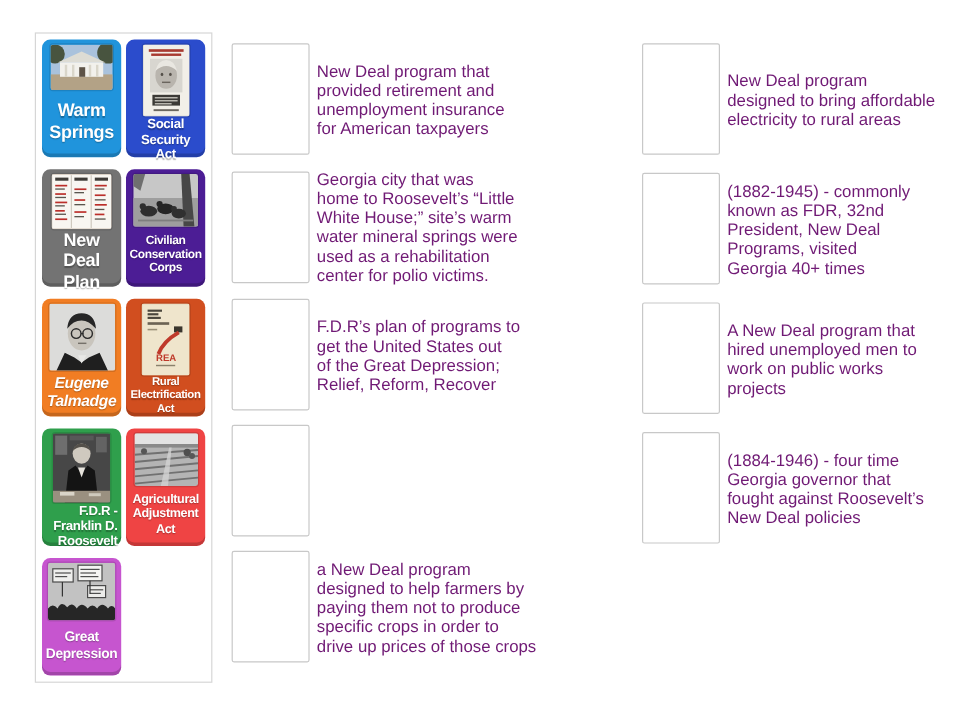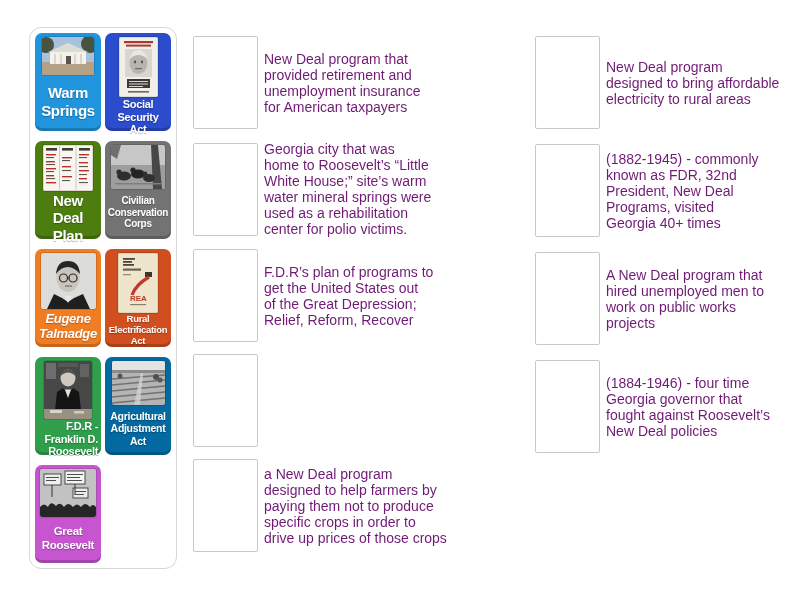--- a/index.html
+++ b/index.html
@@ -7,21 +7,21 @@
     width:800px; height:600px; position:relative; overflow:hidden;
     background:#ffffff;
     font-family:"Liberation Sans", sans-serif;
   }
 
   
   .keyword-panel {
     position:absolute; left:29px; top:27px;
     background:#ffffff;
     border:1px solid #d6d6d6;
-    border-radius:12px;
+    border-radius:0;
   }
   .keyword-grid {
     display:grid;
     grid-template-columns:66px 66px;
     gap:10px 4px;
     padding:5px;
   }
   .card {
     width:66px; height:98px;
     border-radius:7px;
@@ -108,21 +108,21 @@
             <ellipse cx="23" cy="25" rx="1.1" ry="1.4" fill="#55504a"></ellipse>
             <rect x="16" y="31" width="7" height="1.2" fill="#6a655e"></rect>
             <rect x="8" y="42" width="23" height="9" fill="#3c3a36"></rect>
             <rect x="10" y="44" width="19" height="1" fill="#d8d5cd"></rect>
             <rect x="10" y="46.5" width="19" height="1" fill="#d8d5cd"></rect>
             <rect x="10" y="49" width="14" height="1" fill="#d8d5cd"></rect>
             <rect x="9" y="54" width="21" height="1.6" fill="#6b675f"></rect>
           </svg></div>
         <div class="card-label" style="font-size: 11px;">Social Security Act</div>
       </div>
-      <div class="card" style="background: #4d7c0f;">
+      <div class="card" style="background: #737373;">
         <div class="card-photo" style="width: 50px; height: 46px;"><svg width="50" height="46" viewBox="0 0 50 46">
             <rect width="50" height="46" fill="#f8f6f1" stroke="#c9b9a8"></rect>
             <line x1="16.5" y1="1" x2="16.5" y2="45" stroke="#cfcabf"></line>
             <line x1="33" y1="1" x2="33" y2="45" stroke="#cfcabf"></line>
             <rect x="3" y="3" width="11" height="2.6" fill="#3f3c38"></rect>
             <rect x="19" y="3" width="11" height="2.6" fill="#3f3c38"></rect>
             <rect x="36" y="3" width="11" height="2.6" fill="#3f3c38"></rect>
             <g fill="#bb2f2a">
               <rect x="3" y="9" width="10" height="1.4"></rect>
               <rect x="3" y="16" width="9" height="1.4"></rect>
@@ -146,21 +146,21 @@
               <rect x="19" y="25" width="9" height="1.1"></rect>
               <rect x="19" y="35" width="8" height="1.1"></rect>
               <rect x="36" y="12" width="8" height="1.1"></rect>
               <rect x="36" y="21" width="9" height="1.1"></rect>
               <rect x="36" y="29" width="8" height="1.1"></rect>
               <rect x="36" y="37" width="9" height="1.1"></rect>
             </g>
           </svg></div>
         <div class="card-label" style="font-size: 15px;">New Deal Plan</div>
       </div>
-      <div class="card" style="background: #737373;">
+      <div class="card" style="background: #4c1d95;">
         <div class="card-photo" style="width: 54px; height: 44px;"><svg width="54" height="44" viewBox="0 0 54 44">
             <rect width="54" height="44" fill="#c7c7c7"></rect>
             <rect y="20" width="54" height="24" fill="#9e9e9e"></rect>
             <path d="M40,0 L47,0 L51,44 L42,44 Z" fill="#474747"></path>
             <path d="M0,0 L10,0 L6,14 L0,10 Z" fill="#6f6f6f"></path>
             <ellipse cx="13" cy="31" rx="7" ry="4.5" fill="#2e2e2e"></ellipse>
             <circle cx="8" cy="27" r="2.6" fill="#2e2e2e"></circle>
             <ellipse cx="27" cy="29" rx="7" ry="4.5" fill="#252525"></ellipse>
             <circle cx="22" cy="25" r="2.6" fill="#252525"></circle>
             <ellipse cx="38" cy="33" rx="6" ry="4" fill="#303030"></ellipse>
@@ -207,21 +207,21 @@
             <ellipse cx="24" cy="17" rx="7.5" ry="8.5" fill="#cfc9bf"></ellipse>
             <path d="M16.5,15 Q18,8.5 24,8.5 Q30,8.5 31.5,15 Q28,11.5 24,11.5 Q20,11.5 16.5,15Z" fill="#54504a"></path>
             <polygon points="10,58 38,58 35,31 29,27 24,34 19,27 13,31" fill="#141414"></polygon>
             <polygon points="21,28.5 27,28.5 24,37" fill="#e6e3dc"></polygon>
             <rect y="48" width="48" height="10" fill="#9a9080"></rect>
             <rect x="6" y="49" width="12" height="3" fill="#d9d4c8"></rect>
             <rect x="30" y="50" width="10" height="2.5" fill="#cfcabd"></rect>
           </svg></div>
         <div class="card-label" style="font-size: 11px; text-align: right;">F.D.R - Franklin D. Roosevelt</div>
       </div>
-      <div class="card" style="background: #0369a1; align-items: center;">
+      <div class="card" style="background: #ef4444; align-items: center;">
         <div class="card-photo" style="width: 53px; height: 44px;"><svg width="53" height="44" viewBox="0 0 53 44">
             <rect width="53" height="44" fill="#b4b4b4"></rect>
             <rect width="53" height="9" fill="#e3e3e3"></rect>
             <rect y="9" width="53" height="3" fill="#8a8a8a"></rect>
             <path d="M0,18 L53,14 M0,24 L53,19 M0,30 L53,25 M0,36 L53,31 M0,42 L53,37" stroke="#717171" stroke-width="1.6"></path>
             <polygon points="22,44 28,44 31,12 29,12" fill="#d2d2d2" opacity="0.8"></polygon>
             <circle cx="44" cy="16" r="3" fill="#4f4f4f"></circle>
             <circle cx="48" cy="19" r="2.5" fill="#585858"></circle>
             <circle cx="8" cy="15" r="2.5" fill="#565656"></circle>
           </svg></div>
@@ -239,21 +239,21 @@
               <rect x="27" y="5" width="16" height="1"></rect>
               <rect x="27" y="8" width="13" height="1"></rect>
               <rect x="27" y="11" width="15" height="1"></rect>
               <rect x="35" y="22" width="11" height="1"></rect>
               <rect x="35" y="25" width="9" height="1"></rect>
             </g>
             <line x1="12" y1="16" x2="12" y2="28" stroke="#333333"></line>
             <line x1="35" y1="15" x2="35" y2="26" stroke="#333333"></line>
             <path d="M0,48 L0,38 Q4,33 8,38 Q11,31 16,37 Q20,32 24,38 Q28,32 33,38 Q37,33 41,38 Q45,32 50,38 Q53,34 56,38 L56,48 Z" fill="#262626"></path>
           </svg></div>
-        <div class="card-label" style="font-size: 11.5px;">Great Roosevelt</div>
+        <div class="card-label" style="font-size: 11.5px;">Great Depression</div>
       </div>
     </div>
 </div>
 
 <div class="defs-col left-col">
     <div class="match-row">
       <div class="drop-box"></div>
       <div class="match-text">New Deal program that
 provided retirement and
 unemployment insurance

